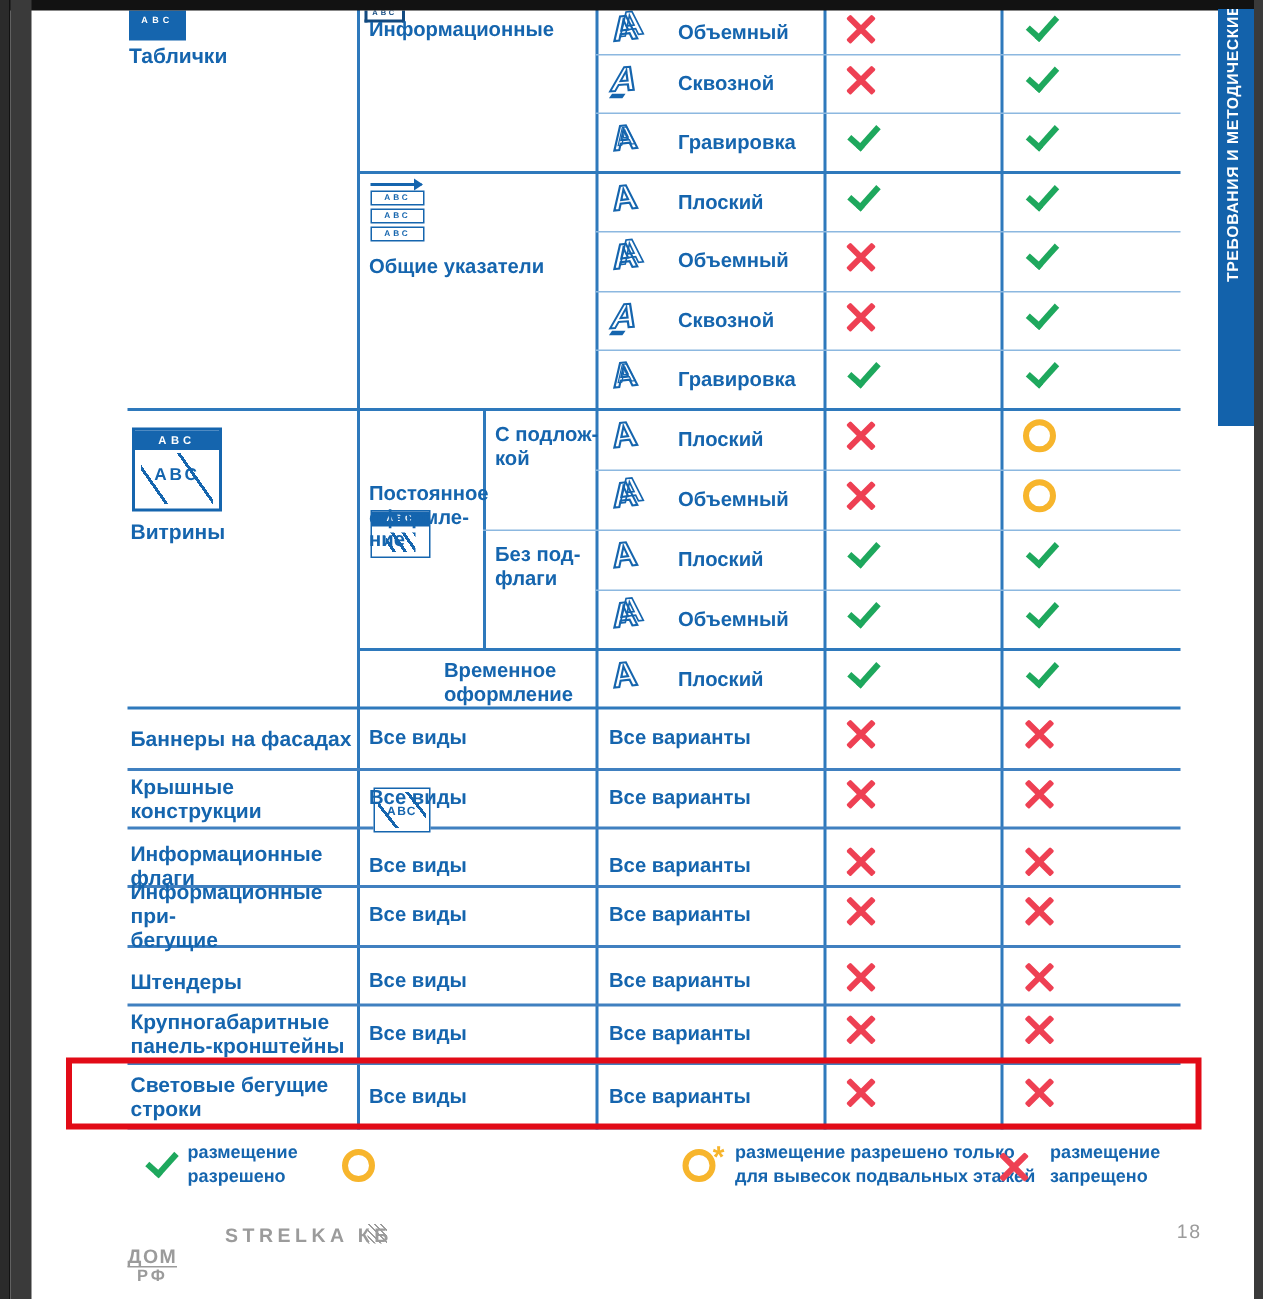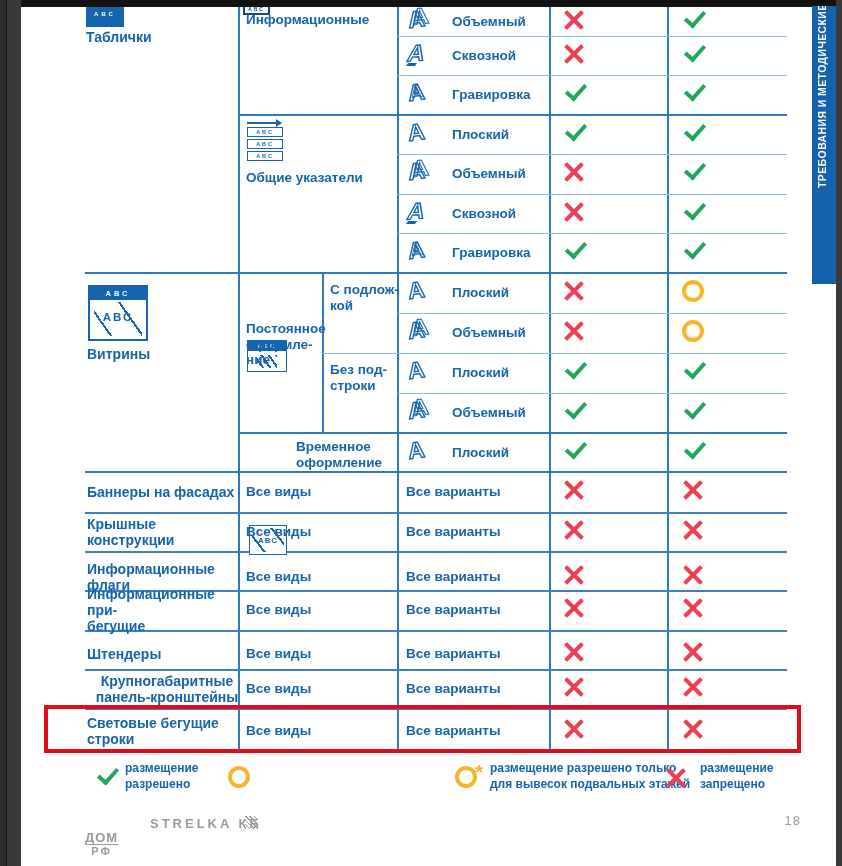--- a/index.html
+++ b/index.html
@@ -144,21 +144,21 @@
     <div class="band">АВС</div>
     <div class="diag-small"></div>
   </div>
   <div class="abs blue lbl preline" style="left:246px;top:321px;">Постоянное
 оформле-
 ние</div>
 
   <div class="abs blue lbl preline" style="left:330px;top:282px;">С подлож-
 кой</div>
   <div class="abs blue lbl preline" style="left:330px;top:362px;">Без под-
-строки</div>
+флаги</div>
 
   <div class="abs vrem-icon" style="left:249px;top:437px;">
     <div class="strike2"></div>
     <div class="vrem-abc">АВС</div>
   </div>
   <div class="abs blue lbl preline" style="left:296px;top:439px;">Временное
 оформление</div>
 
   <div class="trow" style="top:8px;height:28px;">
     <span class="slot" style="left:8px;"><span class="aicon a-volume"></span></span>
@@ -264,21 +264,21 @@
     <span class="slot" style="left:597px;"><span class="mark m-cross"></span></span>
   </div>
   <div class="srow" style="top:630px;height:47px;">
     <span class="slot blue cat preline" style="left:2px;width:150px;">Штендеры</span>
     <span class="slot blue lbl" style="left:161px;">Все виды</span>
     <span class="slot blue lbl" style="left:321px;">Все варианты</span>
     <span class="slot" style="left:478px;"><span class="mark m-cross"></span></span>
     <span class="slot" style="left:597px;"><span class="mark m-cross"></span></span>
   </div>
   <div class="srow" style="top:669px;height:39px;">
-    <span class="slot blue cat preline" style="left:2px;width:160px;text-align:center;">Крупногабаритные
+    <span class="slot blue cat preline" style="left:2px;width:160px;">Крупногабаритные
 панель-кронштейны</span>
     <span class="slot blue lbl" style="left:161px;">Все виды</span>
     <span class="slot blue lbl" style="left:321px;">Все варианты</span>
     <span class="slot" style="left:478px;"><span class="mark m-cross"></span></span>
     <span class="slot" style="left:597px;"><span class="mark m-cross"></span></span>
   </div>
   <div class="srow" style="top:708px;height:45px;">
     <span class="slot blue cat preline" style="left:2px;width:150px;">Световые бегущие
 строки</span>
     <span class="slot blue lbl" style="left:161px;">Все виды</span>

